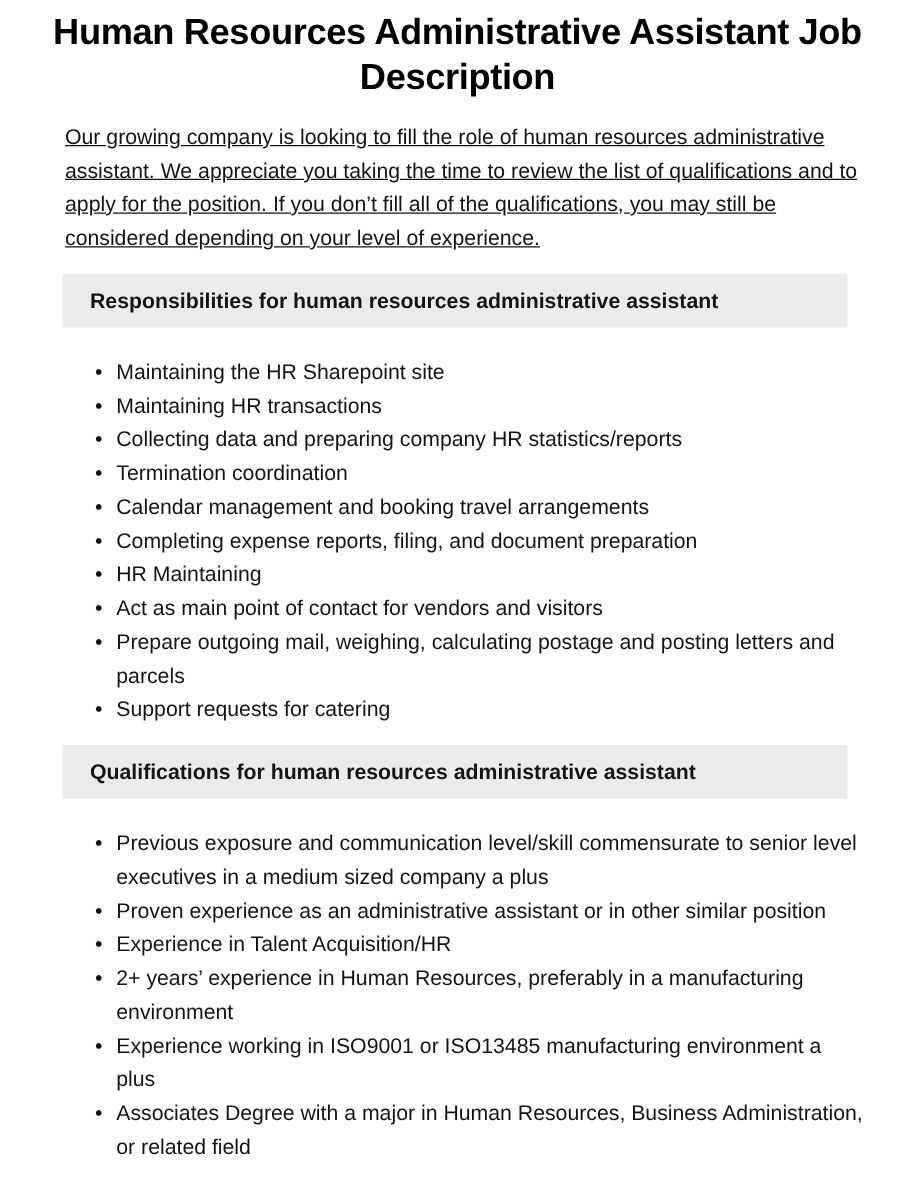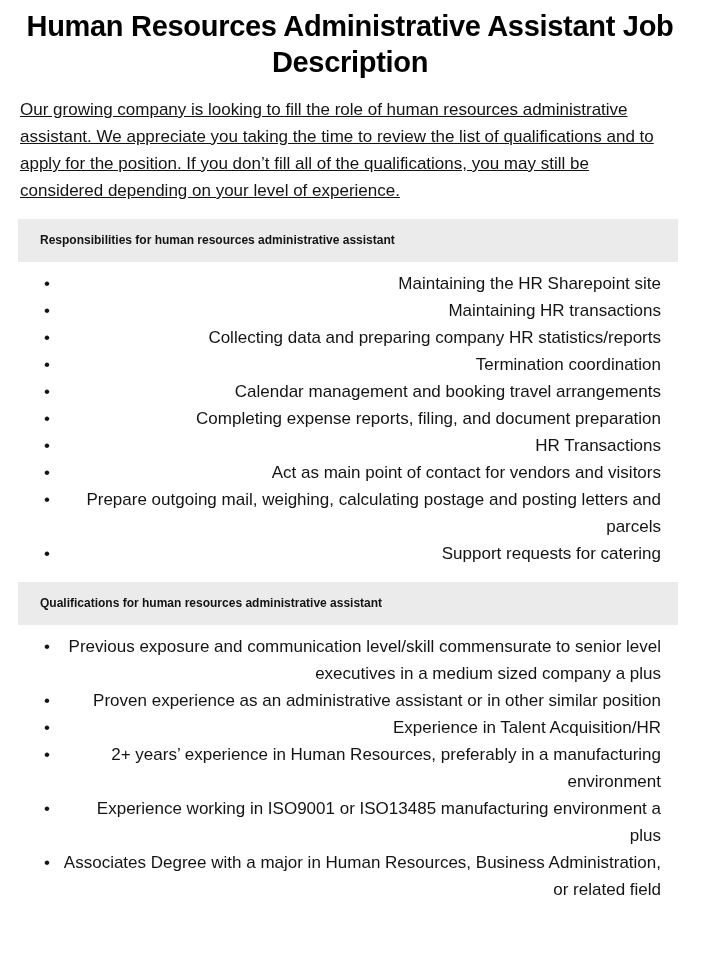--- a/index.html
+++ b/index.html
@@ -16,20 +16,21 @@
     width: 720px;
     height: 954px;
     font-family: "Liberation Sans", sans-serif;
     color: var(--text-color);
     overflow: hidden;
   }
   .doc {
     width: 700px;
     height: 954px;
     padding-top: 6px;
+    padding-left: 32px;
   }
   .doc-title {
     margin: 0 0 16px 0;
     padding: 2px 6px 0 6px;
     font-size: 29px;
     line-height: 36px;
     font-weight: 800;
     letter-spacing: -0.3px;
     text-align: center;
     color: #000000;
@@ -38,32 +39,31 @@
     margin: 0 0 0 20px;
     width: 645px;
     font-size: 17px;
     line-height: 27px;
     text-decoration: underline;
   }
   .section-header {
     margin: 15px 22px 0 18px;
     padding: 12px 0 12px 22px;
     background: var(--header-bg);
-    font-size: 12px;
+    font-size: 17px;
     line-height: 19px;
     font-weight: 700;
   }
   .bullet-list {
     list-style: none;
-    margin: 8px 0 0 0;
+    margin: 22px 0 0 0;
     padding: 0 0 0 61px;
     width: 661px;
     font-size: 17px;
     line-height: 27px;
-    text-align: right;
   }
   .bullet-list li {
     position: relative;
   }
   .bullet-list li::before {
     content: "\2022";
     position: absolute;
     left: -17px;
     top: 0;
   }
@@ -79,21 +79,21 @@
 
   <section>
     <div class="section-header">Responsibilities for human resources administrative assistant</div>
     <ul class="bullet-list">
         <li>Maintaining the HR Sharepoint site</li>
         <li>Maintaining HR transactions</li>
         <li>Collecting data and preparing company HR statistics/reports</li>
         <li>Termination coordination</li>
         <li>Calendar management and booking travel arrangements</li>
         <li>Completing expense reports, filing, and document preparation</li>
-        <li>HR Transactions</li>
+        <li>HR Maintaining</li>
         <li>Act as main point of contact for vendors and visitors</li>
         <li>Prepare outgoing mail, weighing, calculating postage and posting letters and parcels</li>
         <li>Support requests for catering</li>
       </ul>
   </section>
 
   <section>
     <div class="section-header">Qualifications for human resources administrative assistant</div>
     <ul class="bullet-list">
         <li>Previous exposure and communication level/skill commensurate to senior level executives in a medium sized company a plus</li>

